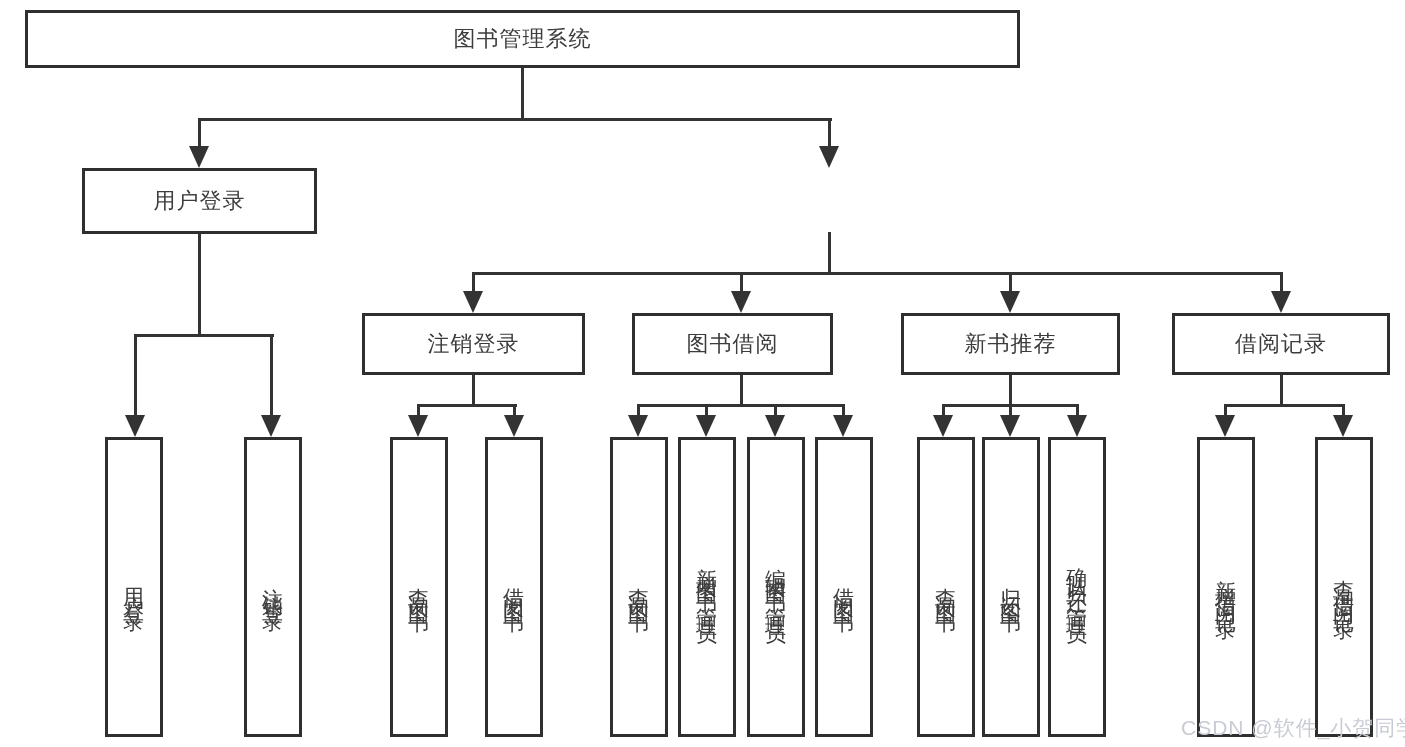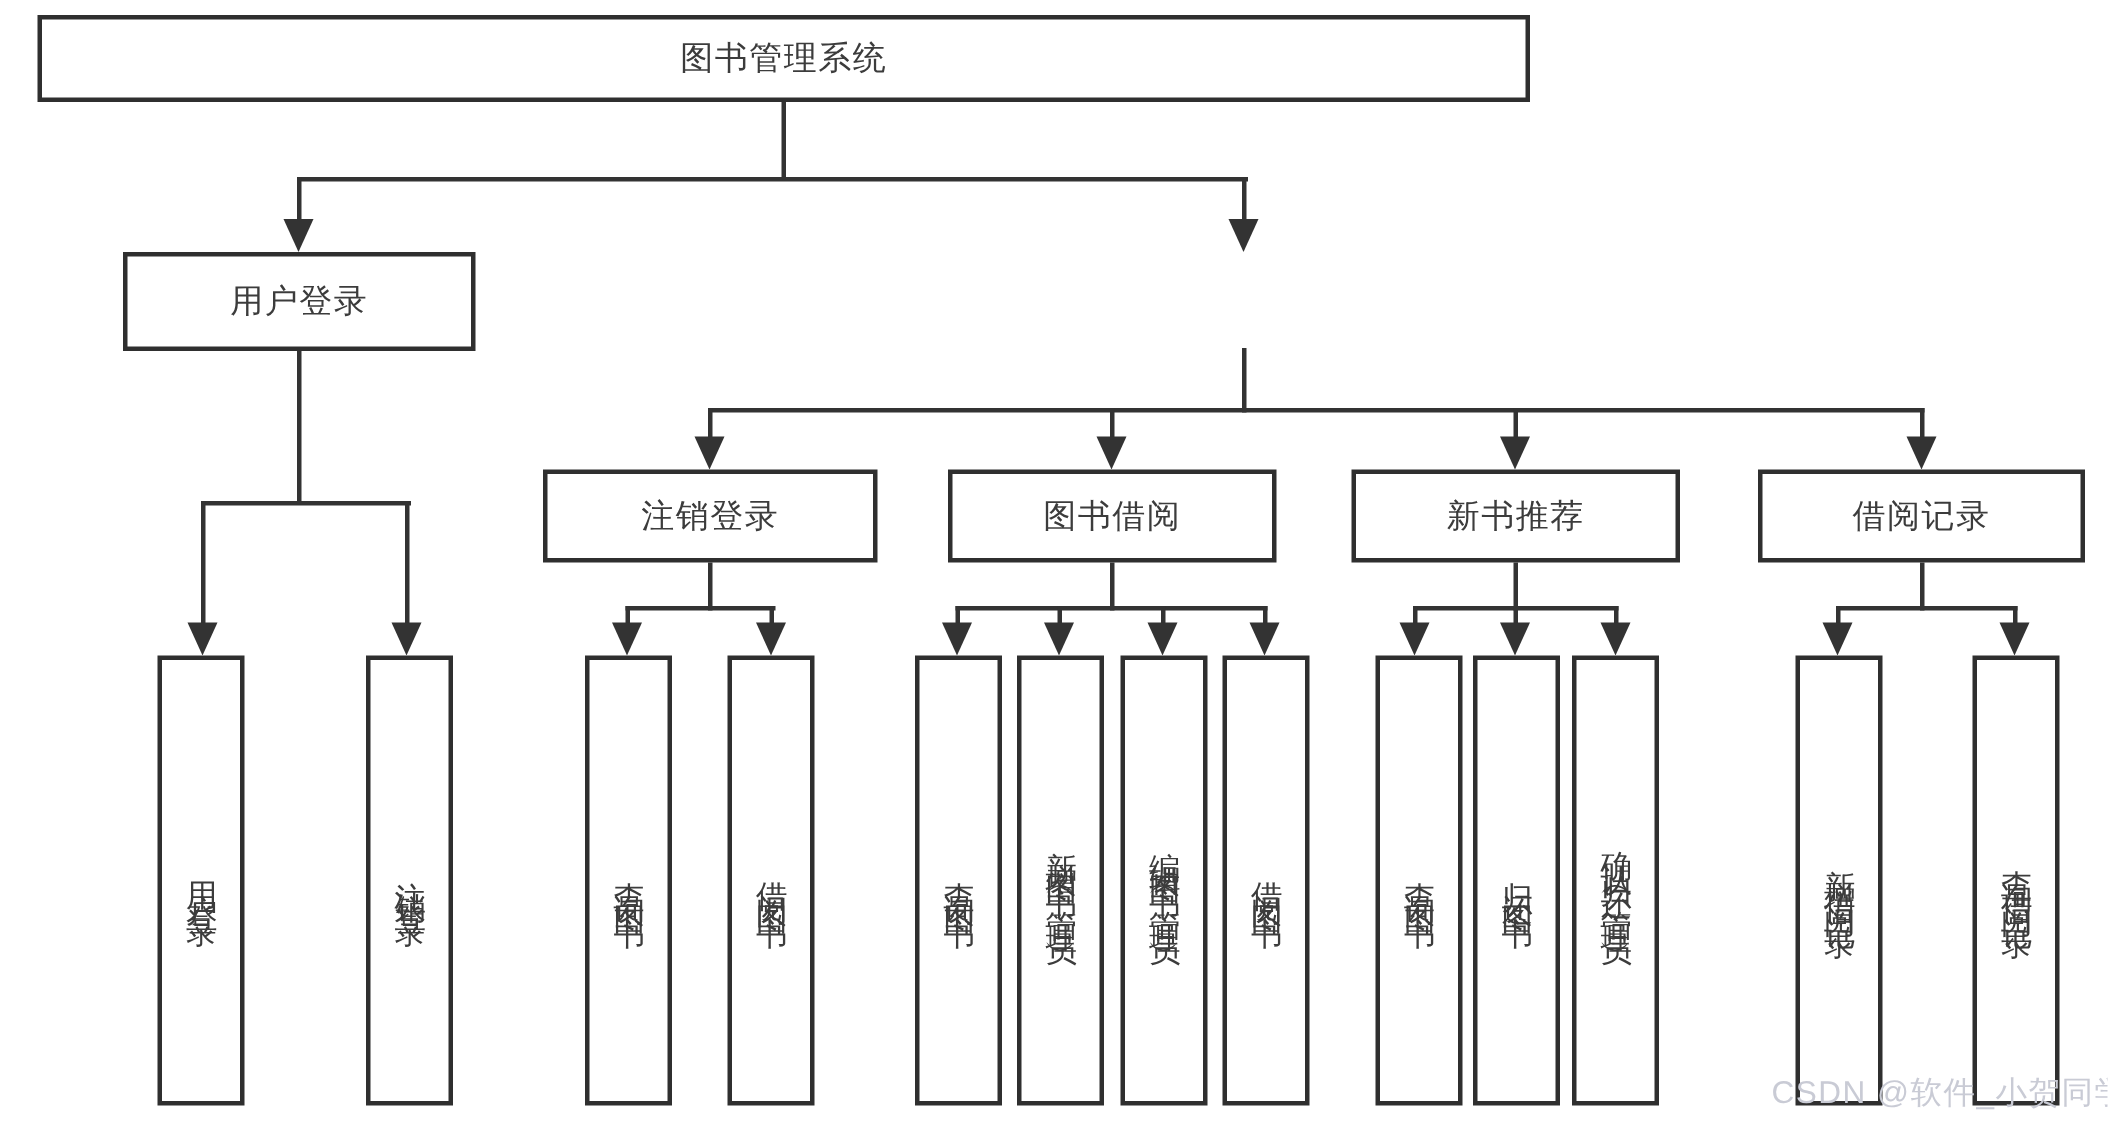--- a/index.html
+++ b/index.html
@@ -97,21 +97,21 @@
     <span>图书管理系统</span>
   </div>
 
   <div class="node h" style="left:82px;top:168px;width:235px;height:66px">
     <span>用户登录</span>
   </div>
 
   <div class="node h" style="left:362px;top:313px;width:223px;height:62px">
     <span>注销登录</span>
   </div>
-  <div class="node h" style="left:632px;top:313px;width:219px;height:62px">
+  <div class="node h" style="left:632px;top:313px;width:201px;height:62px">
     <span>图书借阅</span>
   </div>
   <div class="node h" style="left:901px;top:313px;width:219px;height:62px">
     <span>新书推荐</span>
   </div>
   <div class="node h" style="left:1172px;top:313px;width:218px;height:62px">
     <span>借阅记录</span>
   </div>
 
   <div class="node v" style="left:105px;top:437px;width:58px;height:300px">

